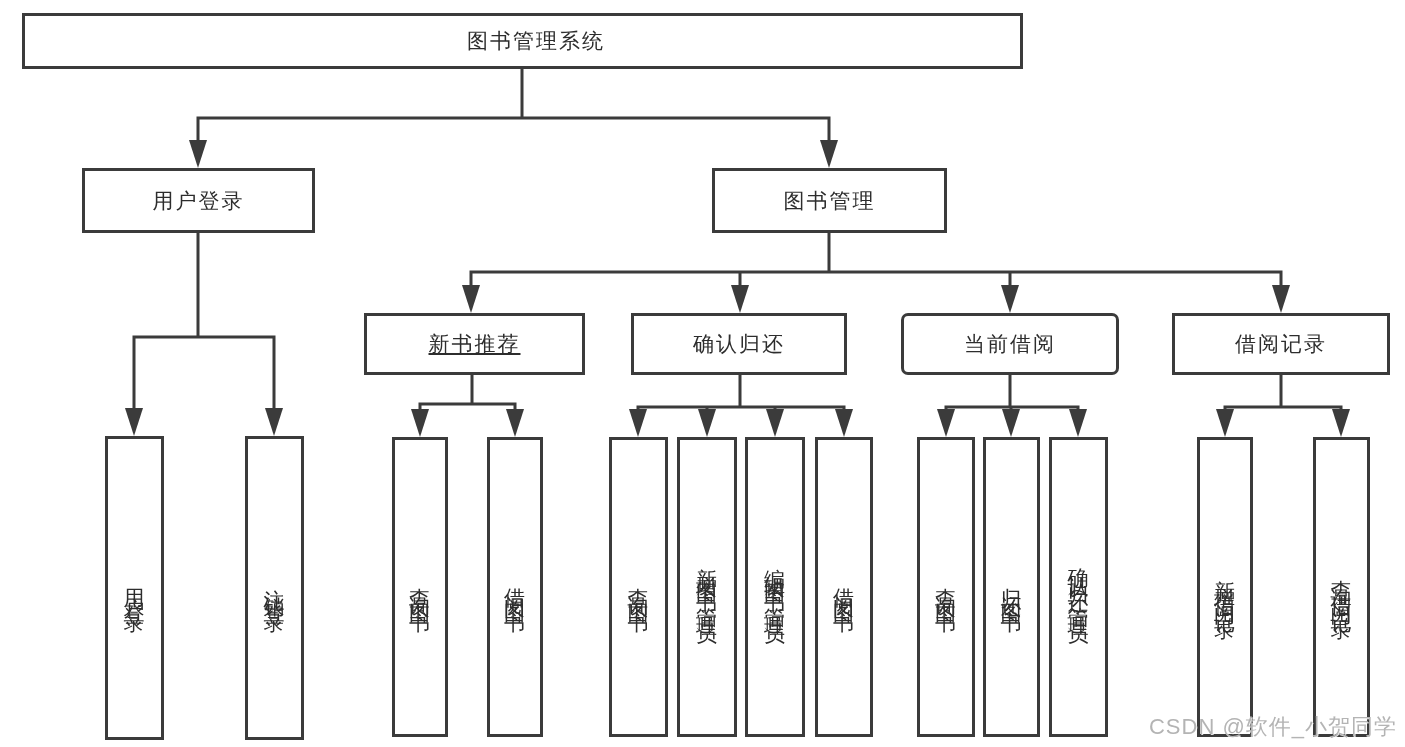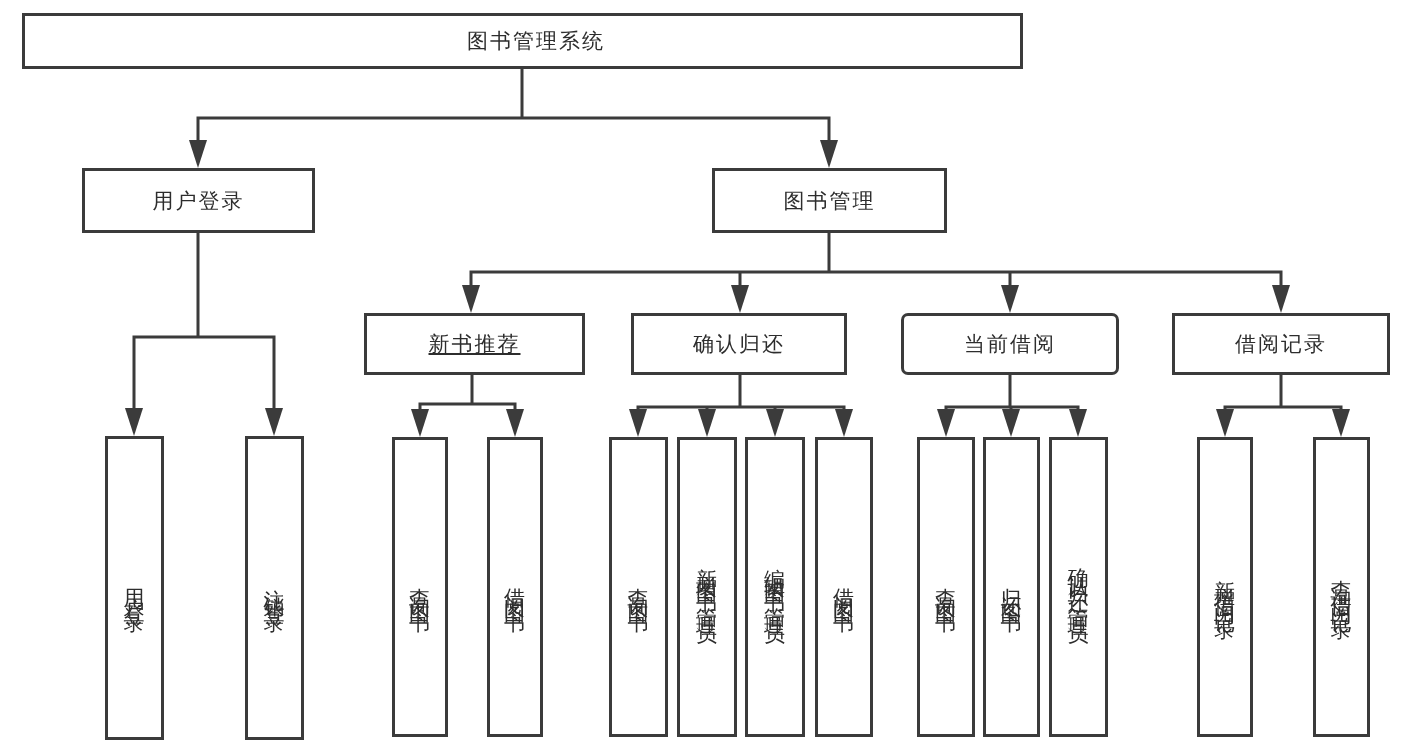--- a/index.html
+++ b/index.html
@@ -168,14 +168,15 @@
     <span>确认归还（管理员）</span>
   </div>
 
   <div class="node vert" style="left:1197px;top:437px;width:56px;height:300px;">
     <span>新增借阅记录</span>
   </div>
   <div class="node vert" style="left:1313px;top:437px;width:57px;height:300px;">
     <span>查询借阅记录</span>
   </div>
 
+  <div class="watermark">CSDN @软件_小贺同学</div>
 
 </div>
 
 </body></html>

